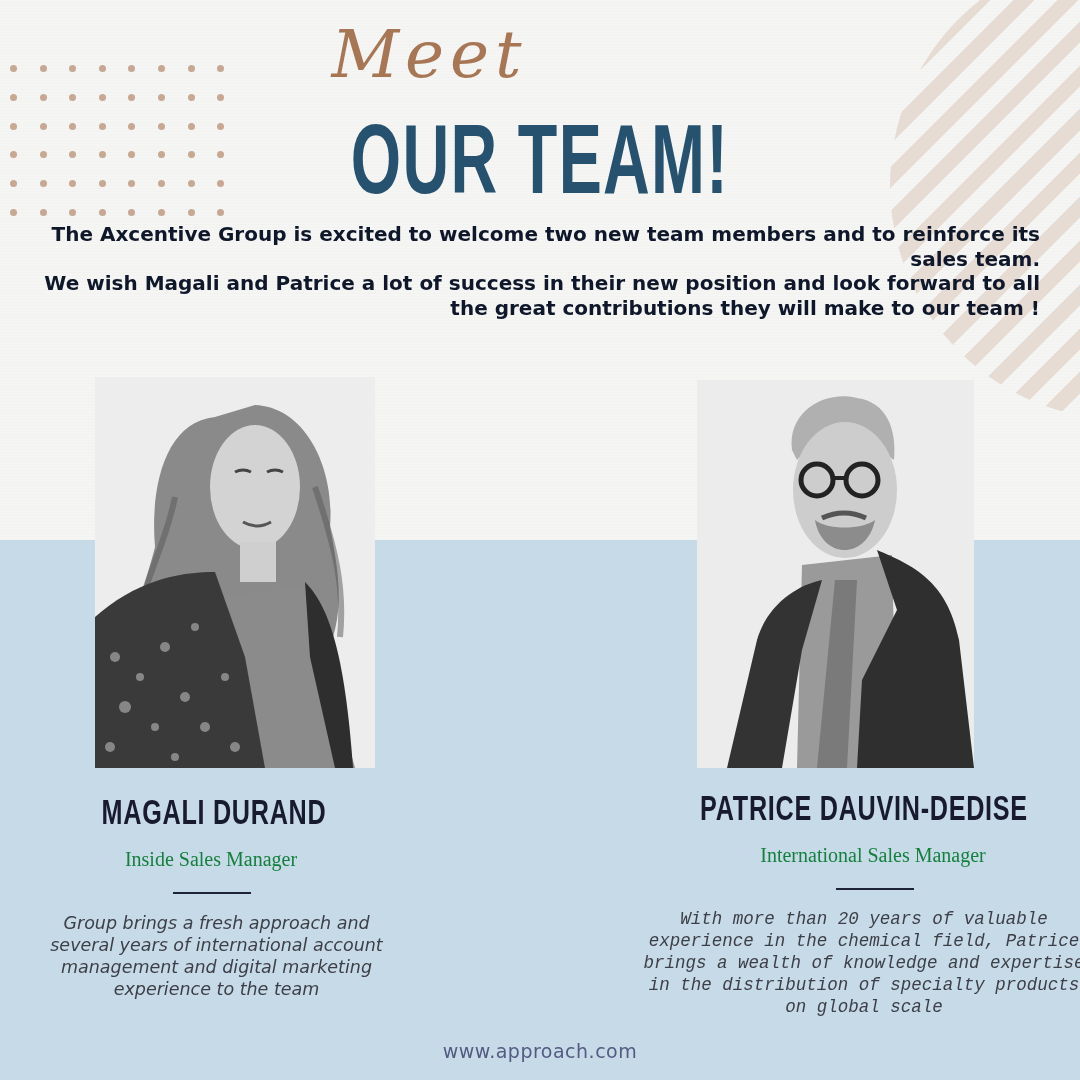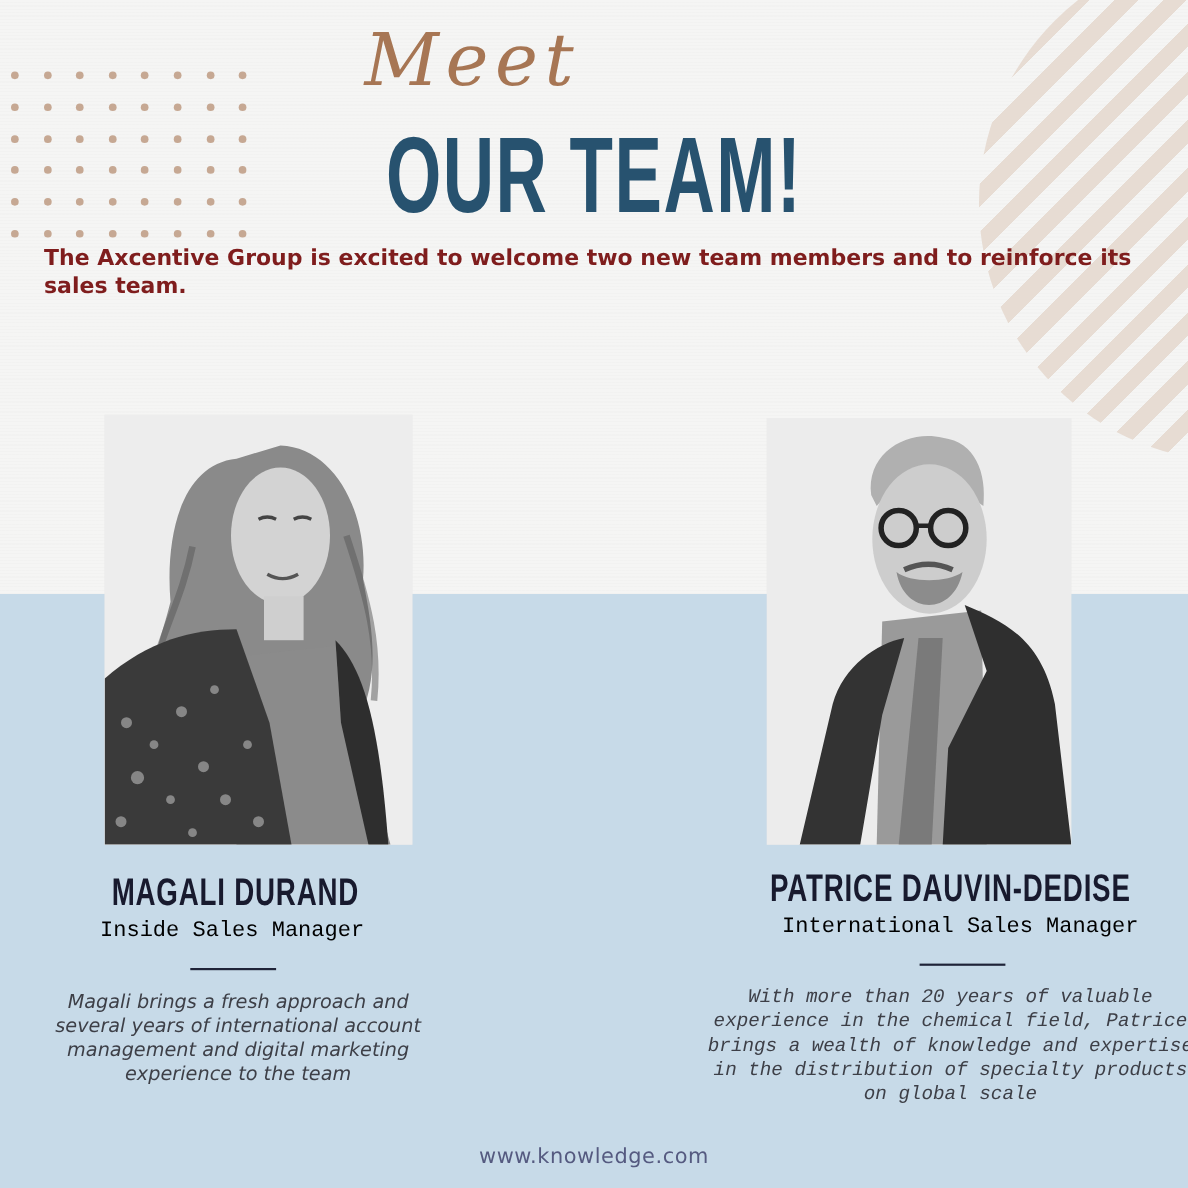--- a/index.html
+++ b/index.html
@@ -66,26 +66,26 @@
     font-size: 98px;
     color: #27526f;
     line-height: 1;
     transform: scaleX(0.66);
     transform-origin: center;
     letter-spacing: 2px;
   }
   .intro {
     position: absolute;
     left: 40px; width: 1000px; top: 222px;
-    text-align: left;
+    text-align: right;
     font-family: "DejaVu Sans", sans-serif;
     font-weight: bold;
     font-size: 20px;
     line-height: 24.5px;
-    color: #7f1d1d;
+    color: #0f172a;
   }
   .intro p { margin: 0; }
   
   .photo {
     position: absolute;
     overflow: hidden;
     background: #e9e9e9;
   }
   .photo-magali { left: 95px; top: 377px; width: 280px; height: 391px; }
   .photo-patrice { left: 697px; top: 380px; width: 277px; height: 388px; }
@@ -102,24 +102,24 @@
     font-weight: bold;
     font-size: 35px;
     color: #181a2e;
     line-height: 44px;
     letter-spacing: 1px;
     transform: scaleX(0.72);
     transform-origin: center;
     white-space: nowrap;
   }
   .member-role {
-    font-family: Liberation Mono, monospace;
+    font-family: Liberation Serif, serif;
     font-size: 20px;
-    color: #000000;
-    margin-top: 0;
+    color: #15803d;
+    margin-top: 12px;
     line-height: 26px;
     white-space: nowrap;
   }
   .member-magali .member-role { margin-left: -6px; }
   .member-patrice .member-role { margin-left: 18px; }
   .member-divider {
     width: 78px; height: 2px;
     background: #1f2338;
     margin: 20px auto 0 auto;
   }
@@ -202,20 +202,21 @@
     <span class="dot"></span>
     <span class="dot"></span>
     <span class="dot"></span>
 </div>
 
 <div class="meet-script">Meet</div>
 <div class="team-title">OUR TEAM!</div>
 
 <div class="intro">
   <p>The Axcentive Group is excited to welcome two new team members and to reinforce its sales team.</p>
+  <p>We wish Magali and Patrice a lot of success in their new position and look forward to all the great contributions they will make to our team !</p>
 </div>
 
 <div class="photo photo-magali">
   <svg viewBox="0 0 280 391" preserveAspectRatio="none">
     <rect width="280" height="391" fill="#ededed"></rect>
 
     <path d="M120 40 C70 45 55 110 60 170 C50 210 35 240 45 280 L110 300 L230 280 C250 240 245 200 235 150 C240 90 210 30 160 28 Z" fill="#8a8a8a"></path>
     <path d="M80 120 C70 170 50 200 40 250 M220 110 C240 170 250 210 245 260" stroke="#555" stroke-width="6" fill="none" opacity="0.5"></path>
 
     <ellipse cx="160" cy="110" rx="45" ry="62" fill="#d3d3d3"></ellipse>
@@ -265,23 +266,23 @@
 
     <path d="M30 388 L60 260 C70 225 100 205 125 200 L105 270 L85 388 Z" fill="#333"></path>
     <path d="M180 170 C215 185 250 200 262 260 L277 388 L160 388 L165 300 L200 230 Z" fill="#2f2f2f"></path>
   </svg>
 </div>
 
 <div class="member member-magali">
   <div class="member-name">MAGALI DURAND</div>
   <div class="member-role">Inside Sales Manager</div>
   <div class="member-divider"></div>
-  <div class="member-bio">Magali brings a fresh approach and several years of international account management and digital marketing experience to the team</div>
+  <div class="member-bio">Group brings a fresh approach and several years of international account management and digital marketing experience to the team</div>
 </div>
 
 <div class="member member-patrice">
   <div class="member-name">PATRICE DAUVIN-DEDISE</div>
   <div class="member-role">International Sales Manager</div>
   <div class="member-divider"></div>
   <div class="member-bio">With more than 20 years of valuable experience in the chemical field, Patrice brings a wealth of knowledge and expertise in the distribution of specialty products on global scale</div>
 </div>
 
-<div class="website">www.knowledge.com</div>
+<div class="website">www.approach.com</div>
 
 </body></html>

